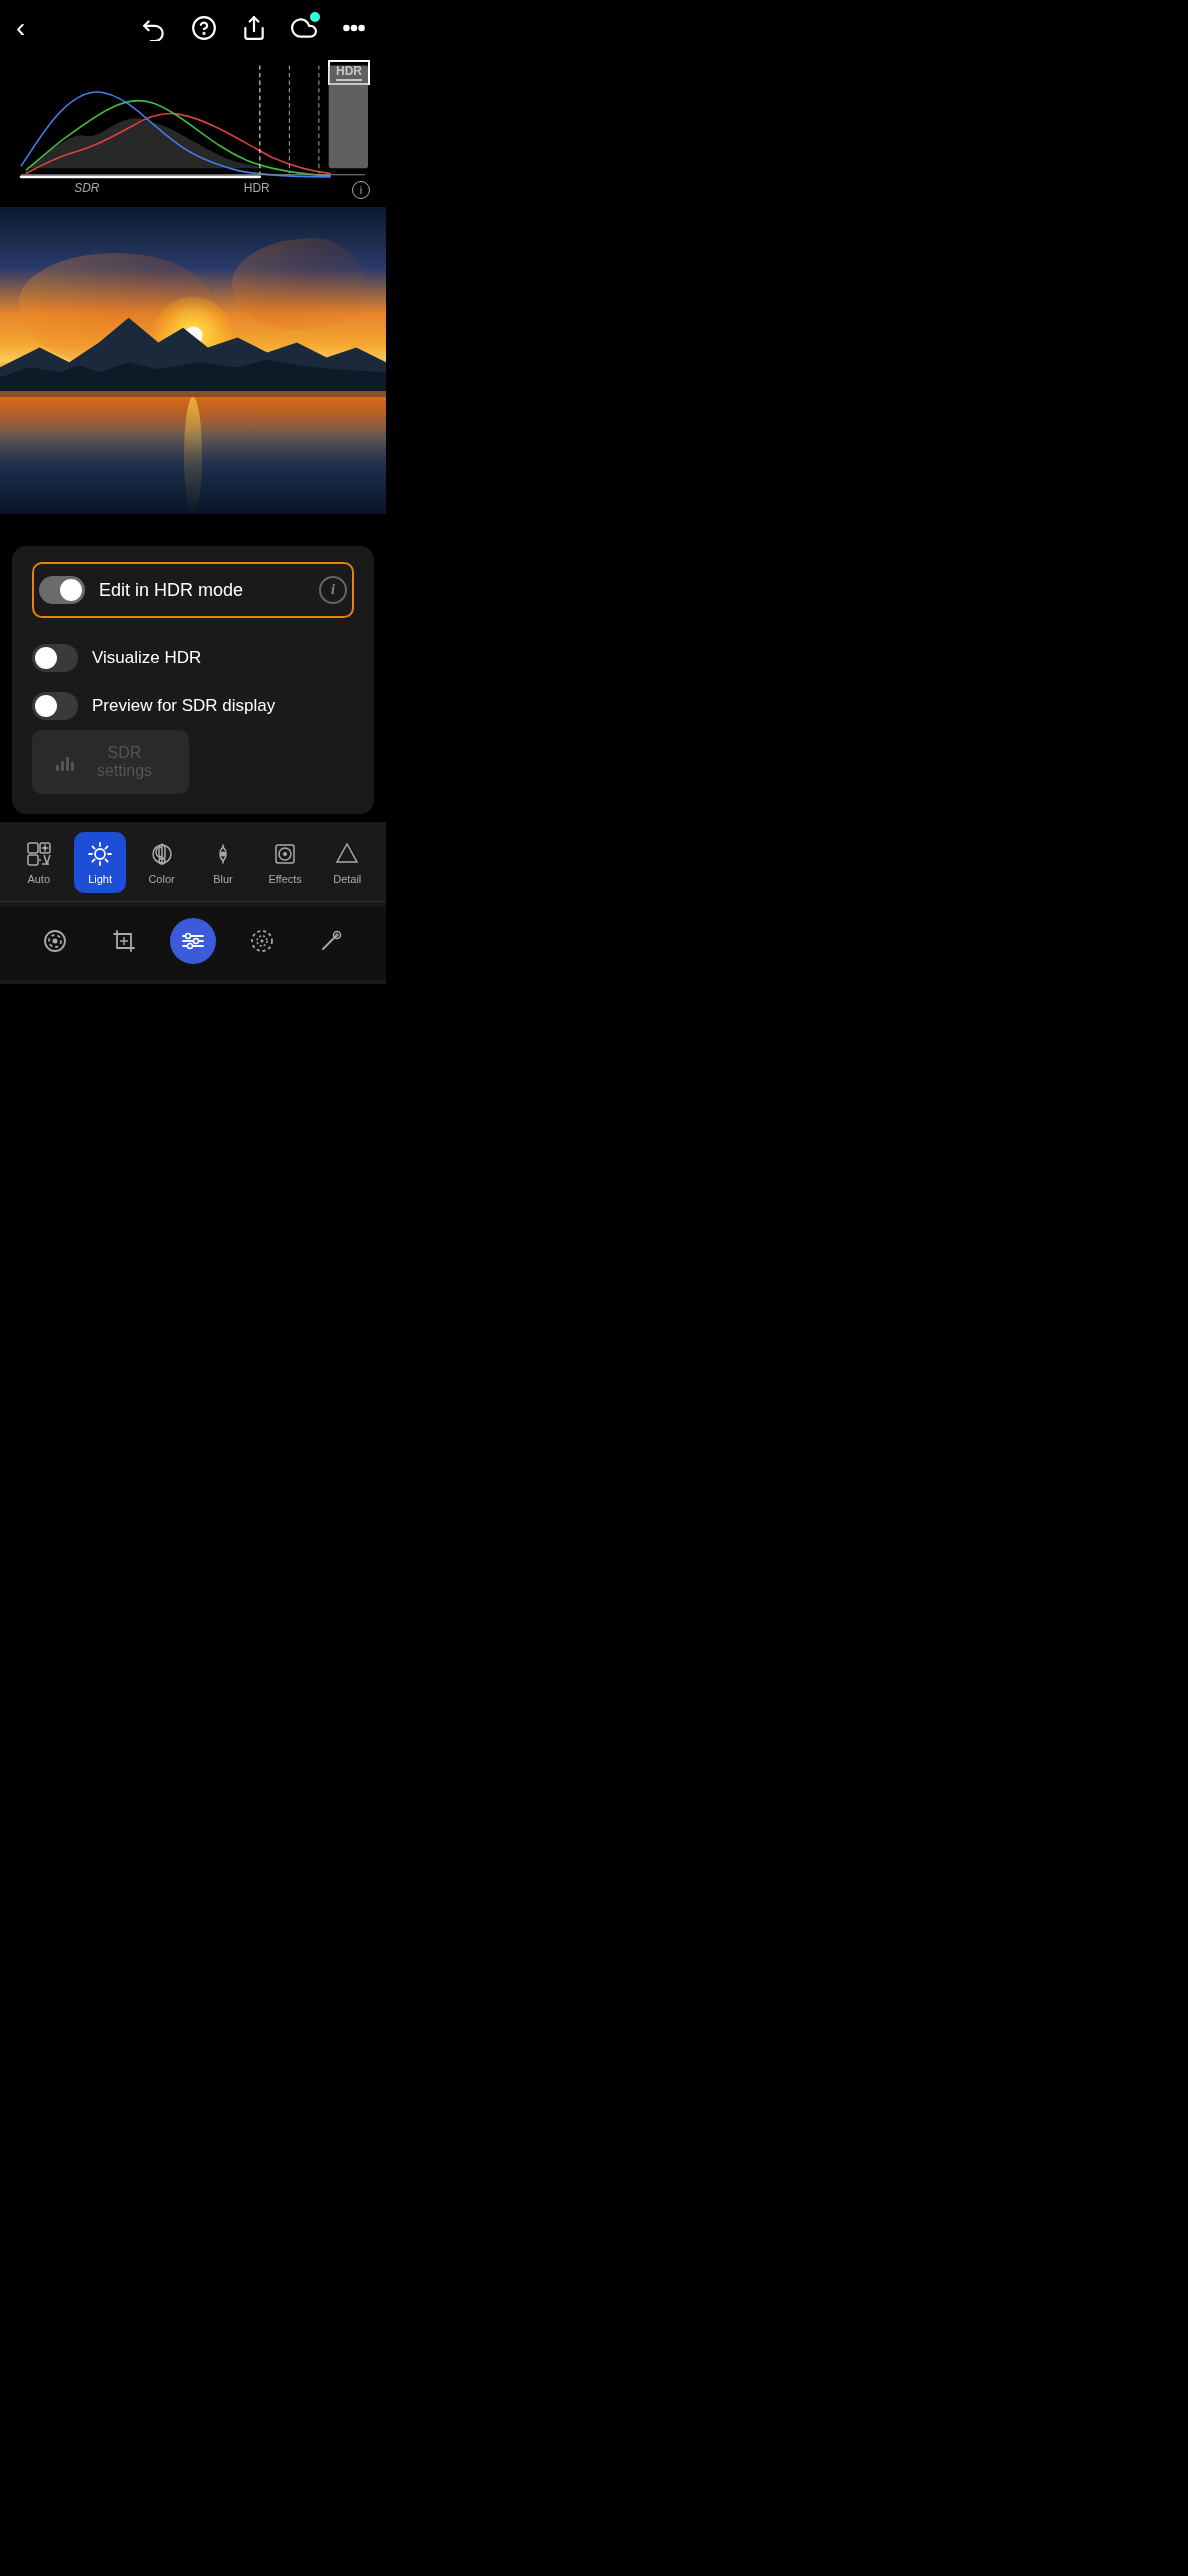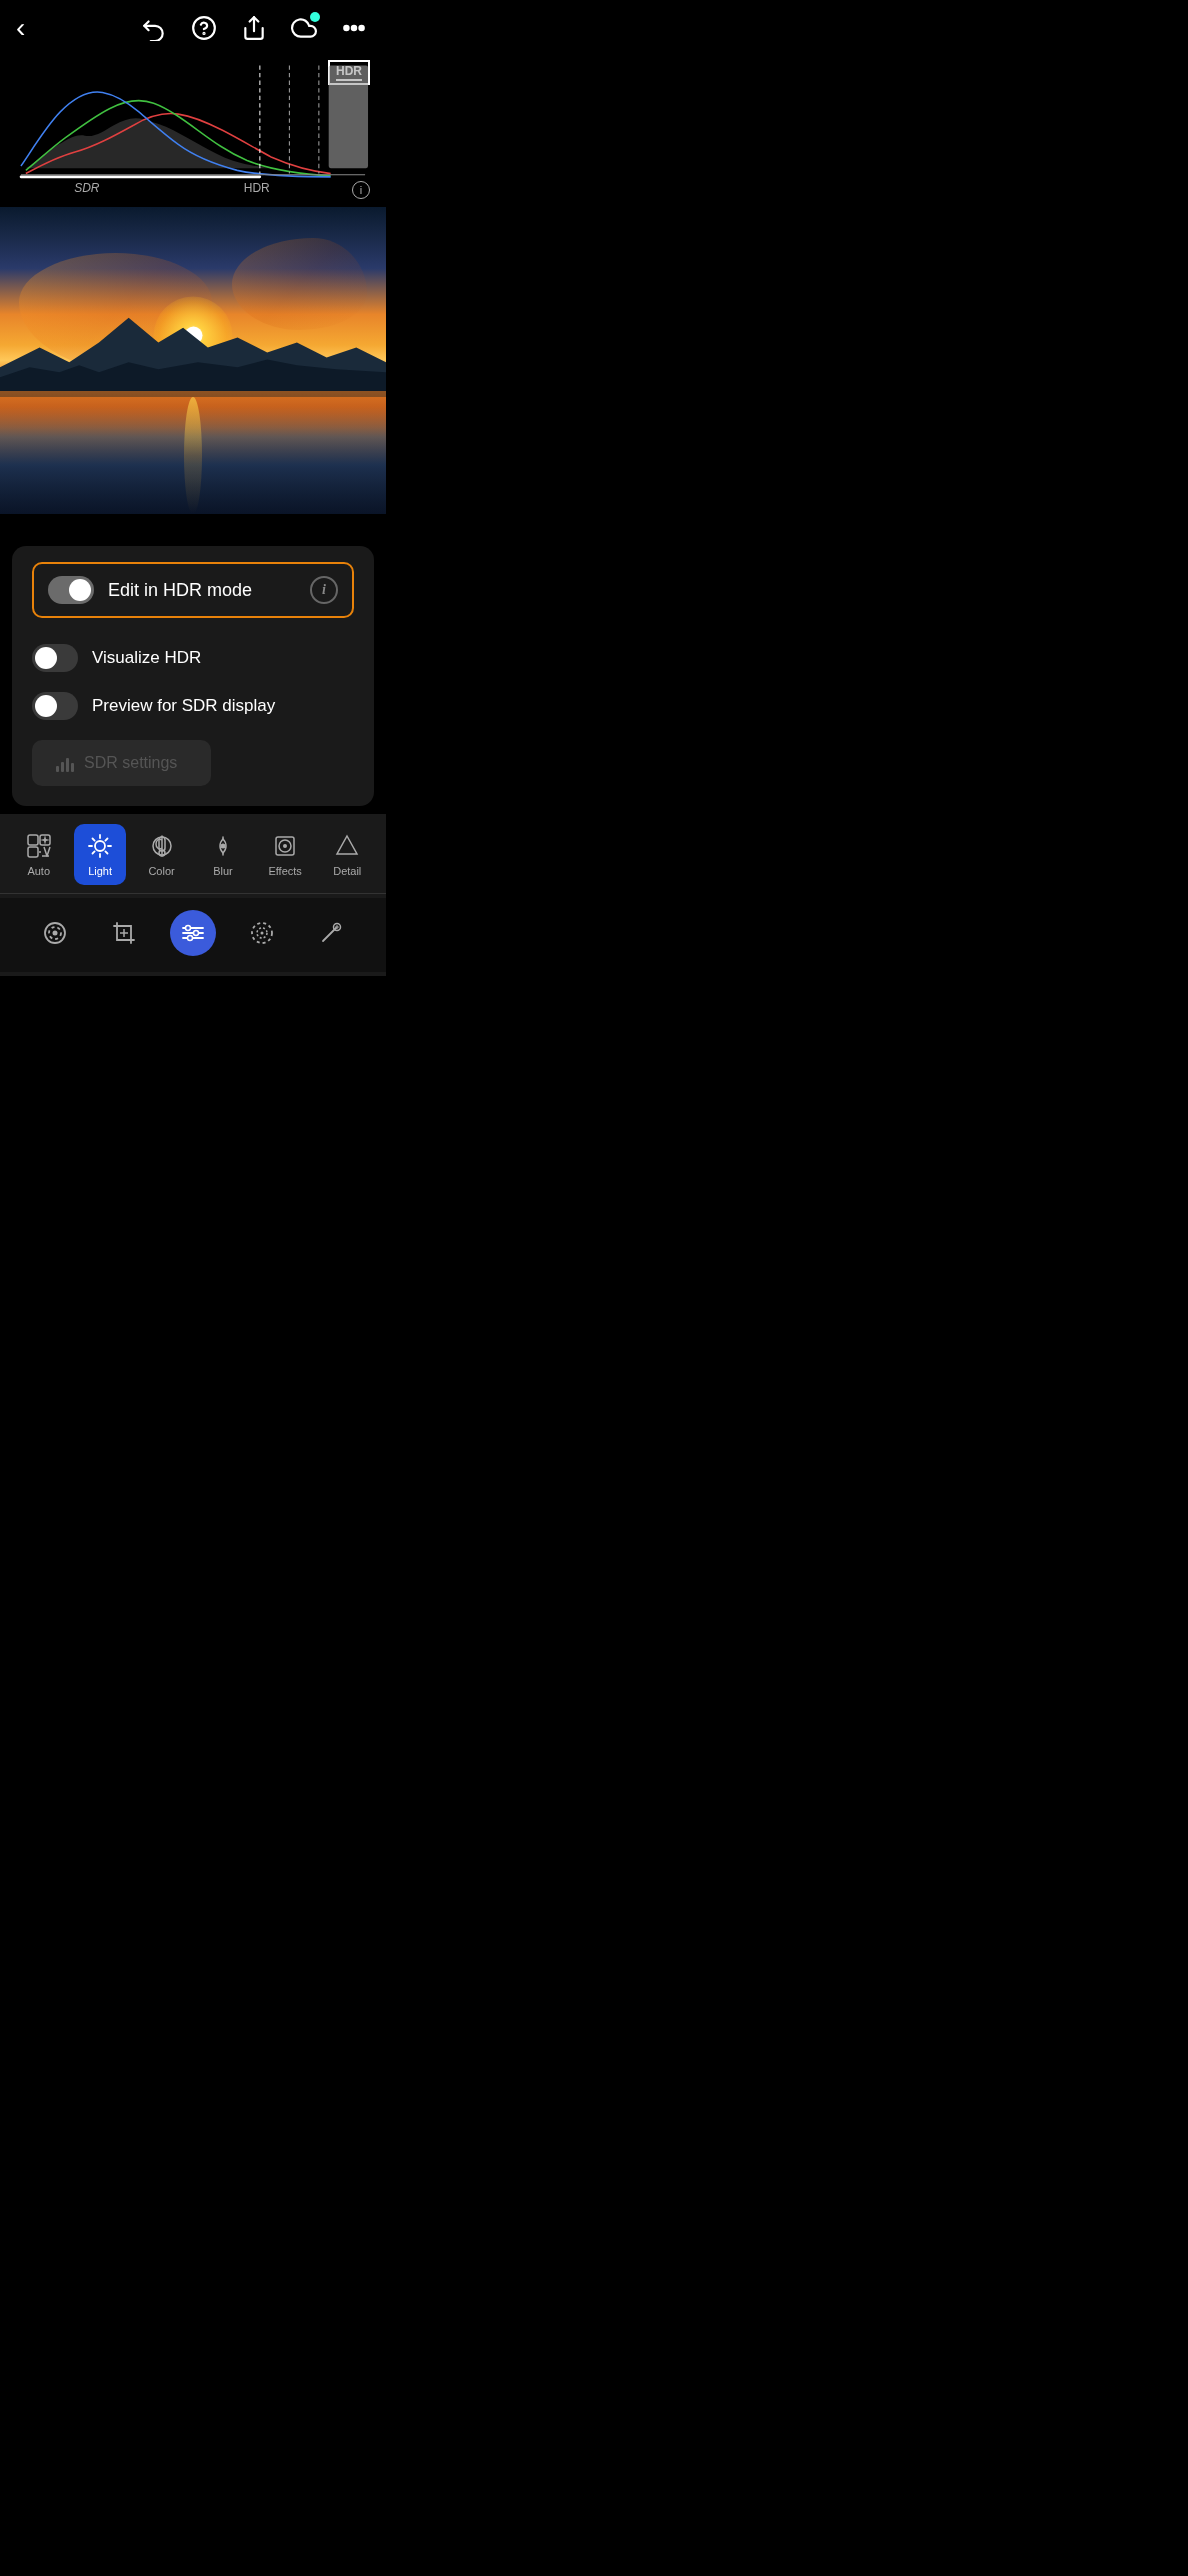--- a/index.html
+++ b/index.html
@@ -155,21 +155,21 @@
       margin: 0 12px;
       border-radius: 14px;
       padding: 16px 20px 20px;
     }
     .hdr-toggle-row {
       display: flex;
       align-items: center;
       justify-content: space-between;
       border: 2px solid #e8820a;
       border-radius: 10px;
-      padding: 12px 14px;
+      padding: 12px 5px;
       margin-bottom: 16px;
     }
     .hdr-toggle-left {
       display: flex;
       align-items: center;
       gap: 14px;
     }
     .toggle {
       width: 46px; height: 28px;
       border-radius: 14px;
@@ -220,23 +220,22 @@
     .sdr-settings-btn {
       background: #2a2a2a;
       border: none;
       border-radius: 10px;
       padding: 14px 24px;
       color: #555;
       font-size: 16px;
       display: flex;
       align-items: center;
       gap: 10px;
-      margin-top: 10px;
       cursor: not-allowed;
-      width: 179px;
+      width: 157px;
     }
     .sdr-bar-icon {
       display: flex; align-items: flex-end; gap: 2px; height: 18px;
     }
     .sdr-bar { width: 3px; background: #555; border-radius: 1px; }
 
     
     .bottom-toolbar {
       background: #1a1a1a;
       padding: 10px 0 4px;

